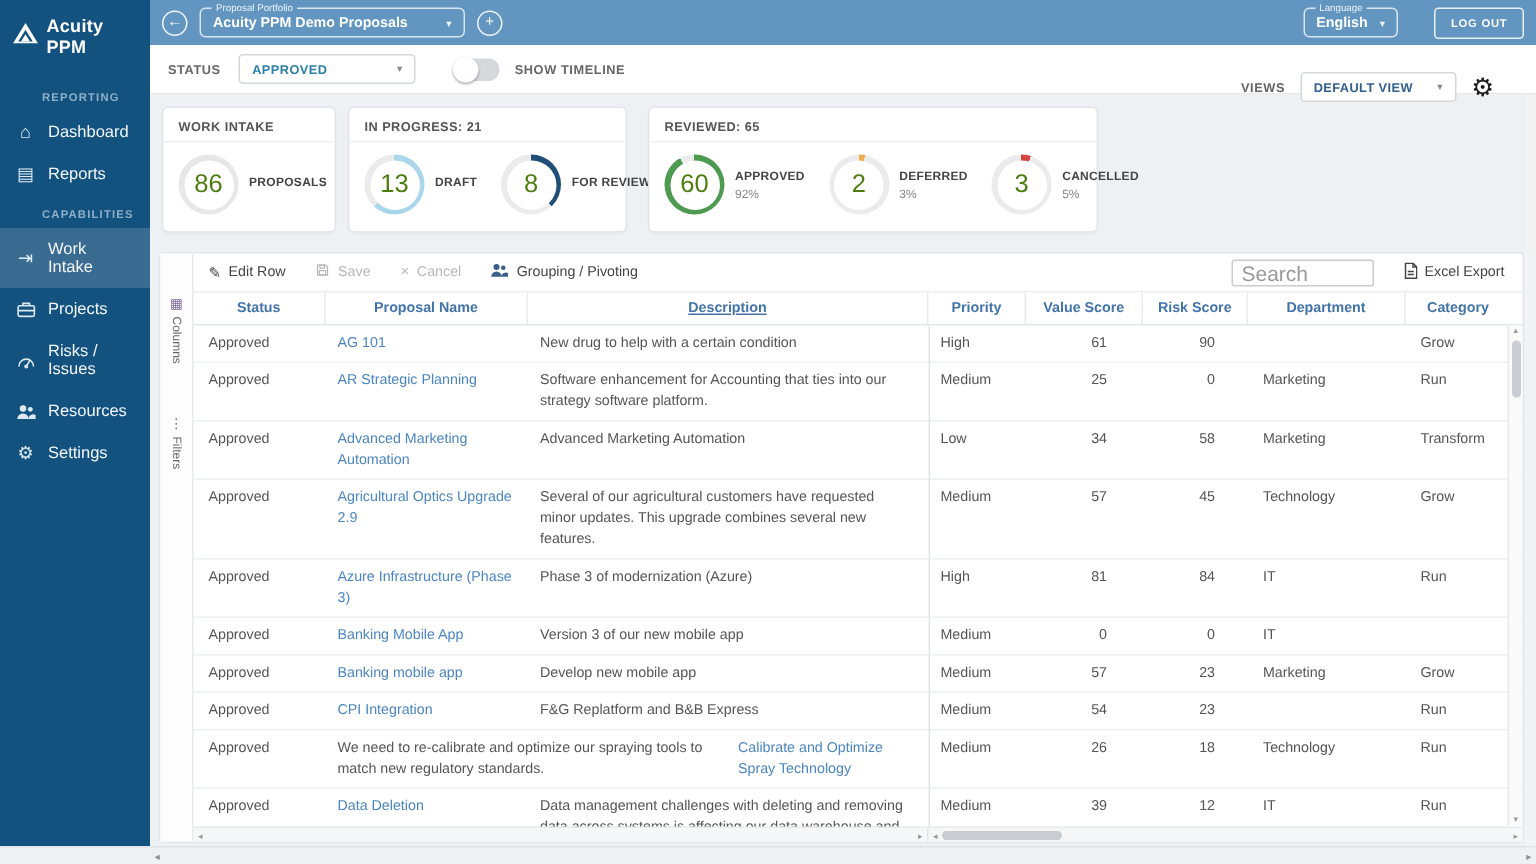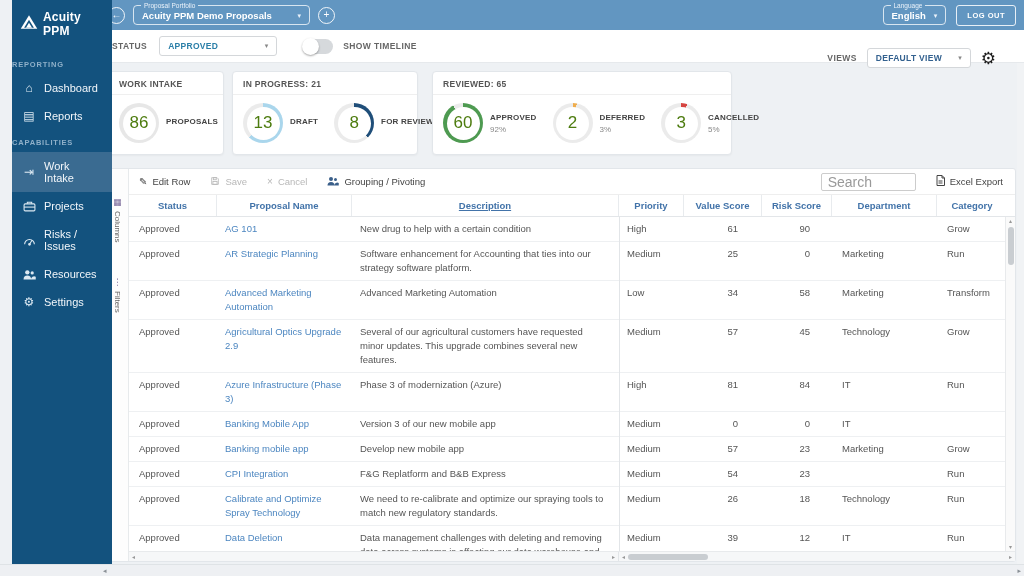--- a/index.html
+++ b/index.html
@@ -1,44 +1,44 @@
 <!DOCTYPE html>
 <html><head>
 <meta charset="utf-8">
 <style>
   * { margin:0; padding:0; box-sizing:border-box; }
   html,body { width:1024px; height:576px; overflow:hidden;
     font-family:"Liberation Sans", sans-serif; background:#eef1f4; position:relative; }
 
   
-  .sidebar { position:absolute; left:12px; top:0; width:100px; bottom:12px;
+  .sidebar { position:absolute; left:0; top:0; width:100px; bottom:12px;
     background:#13527e; color:#fff; z-index:5; }
   .logo { display:flex; align-items:center; gap:5px; padding:10px 8px 14px 8px; }
   .logo-text { font-size:12px; font-weight:bold; color:#fff; letter-spacing:.2px; }
   .side-section-label { font-size:7.5px; font-weight:bold; color:#8fb0c9;
-    letter-spacing:.8px; padding:8px 10px 5px 0; }
+    letter-spacing:.8px; padding:8px 10px 5px 28px; }
   .side-item { display:flex; align-items:center; gap:8px; padding:8px 10px;
     font-size:11px; color:#f2f6fa; cursor:pointer; }
   .side-item.active { background:#3a6b91; }
   .side-item .ico { width:14px; text-align:center; font-size:12px; line-height:12px; color:#dce9f2; flex:0 0 14px; }
   .side-item .ico svg { display:block; margin:0 auto; }
 
   
   .topbar { position:absolute; left:100px; right:0; top:0; height:30px;
     background:#6296c1; display:flex; align-items:center; padding:0 8px; gap:8px; z-index:4; }
   .circle-btn { width:17px; height:17px; border:1.5px solid rgba(255,255,255,.9);
     border-radius:50%; color:#fff; font-size:10px; line-height:14px; text-align:center; cursor:pointer; flex:0 0 17px; }
   .fset { position:relative; border:1px solid rgba(255,255,255,.75); border-radius:4px;
     padding:4px 8px 3px 8px; color:#fff; display:flex; align-items:center; gap:8px; }
   .fset .legend { position:absolute; top:-4.5px; left:7px; font-size:6.5px;
     background:#6296c1; padding:0 3px; color:#eaf2fa; white-space:nowrap; }
   .fset .val { font-size:9.5px; font-weight:bold; white-space:nowrap; }
   .fset .caret { font-size:7px; color:#eaf2fa; }
   .portfolio-select { width:177px; justify-content:space-between; }
-  .topbar-right { margin-left:auto; display:flex; align-items:center; gap:10px; }
+  .topbar-right { margin-left:auto; display:flex; align-items:center; gap:24px; }
   .logout-btn { border:1px solid rgba(255,255,255,.85); border-radius:3px;
     color:#fff; font-size:7.5px; font-weight:bold; letter-spacing:.5px;
     padding:5px 10px; cursor:pointer; white-space:nowrap; }
 
   
   .filterbar { position:absolute; left:100px; right:0; top:30px; height:33px;
     background:#fff; border-bottom:1px solid #e6e9ec; display:flex; align-items:center;
     padding:0 28px 0 12px; gap:10px; z-index:3; }
   .flabel { font-size:8.5px; font-weight:bold; color:#666; letter-spacing:.4px; }
   .select-box { border:1px solid #d4d7da; border-radius:3px; background:#fff;
@@ -481,22 +481,22 @@
             <div class="cell c-desc">F&amp;G Replatform and B&amp;B Express</div>
             <div class="cell c-priority">Medium</div>
             <div class="cell c-value">54</div>
             <div class="cell c-risk">23</div>
             <div class="cell c-dept"></div>
             <div class="cell c-cat">Run</div>
           </div>
 
           <div class="trow">
             <div class="cell c-status">Approved</div>
+            <div class="cell c-desc">We need to re-calibrate and optimize our spraying tools to match new regulatory standards.</div>
             <div class="cell c-name">Calibrate and Optimize Spray Technology</div>
-            <div class="cell c-desc">We need to re-calibrate and optimize our spraying tools to match new regulatory standards.</div>
             <div class="cell c-priority">Medium</div>
             <div class="cell c-value">26</div>
             <div class="cell c-risk">18</div>
             <div class="cell c-dept">Technology</div>
             <div class="cell c-cat">Run</div>
           </div>
 
           <div class="trow">
             <div class="cell c-status">Approved</div>
             <div class="cell c-name">Data Deletion</div>

